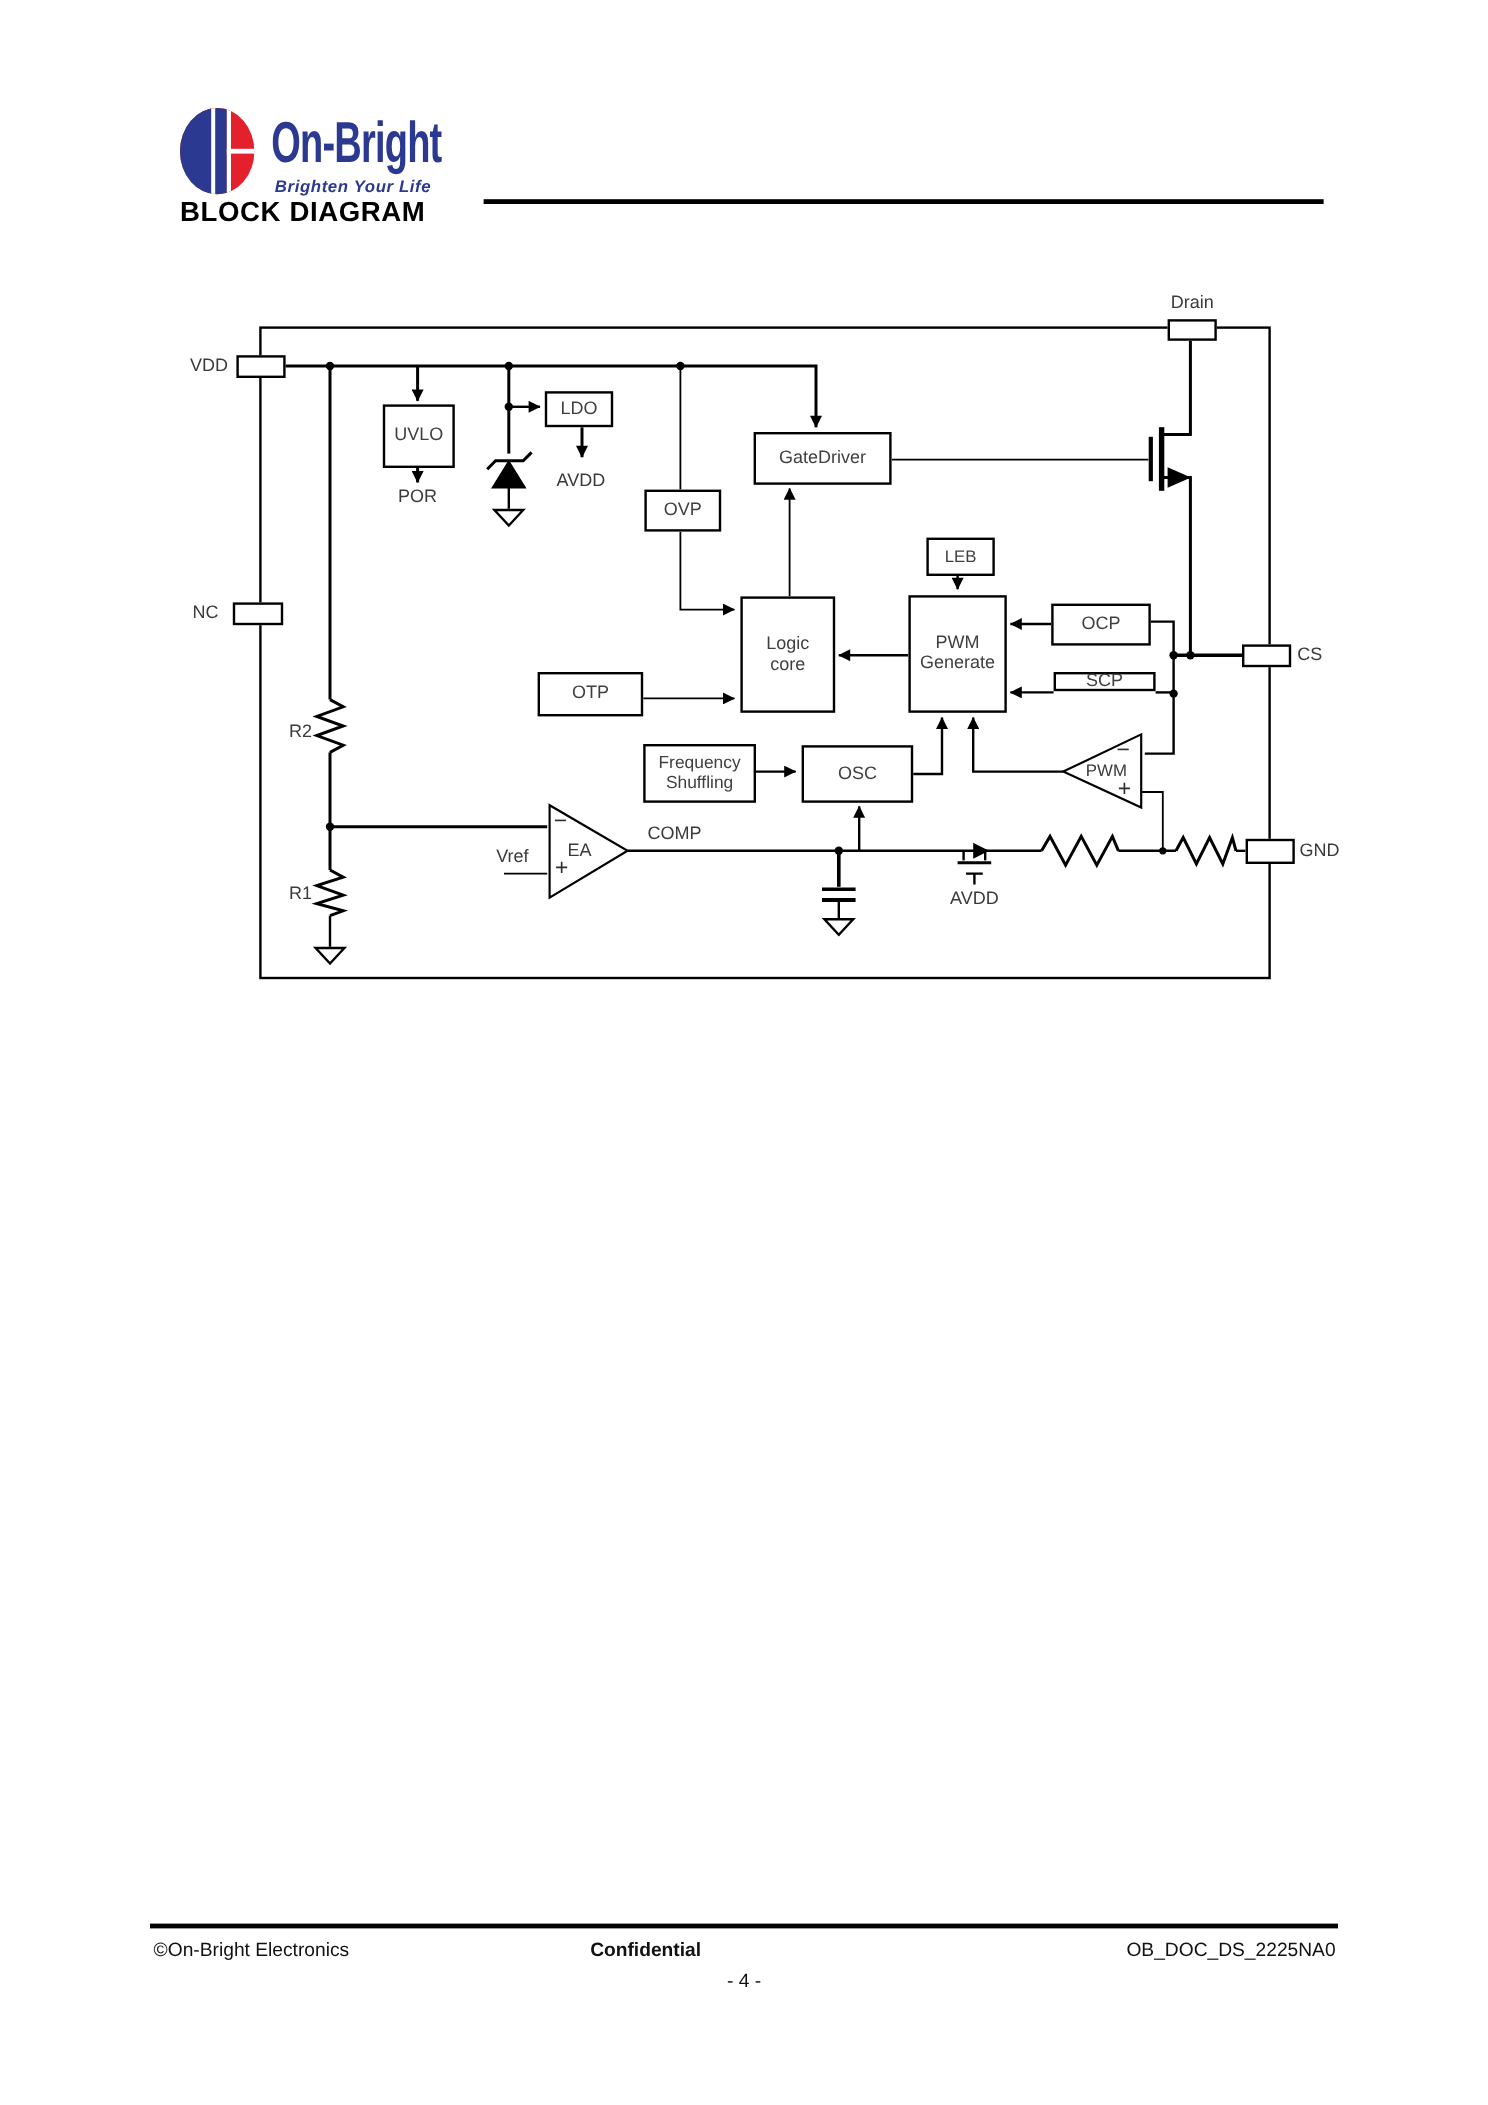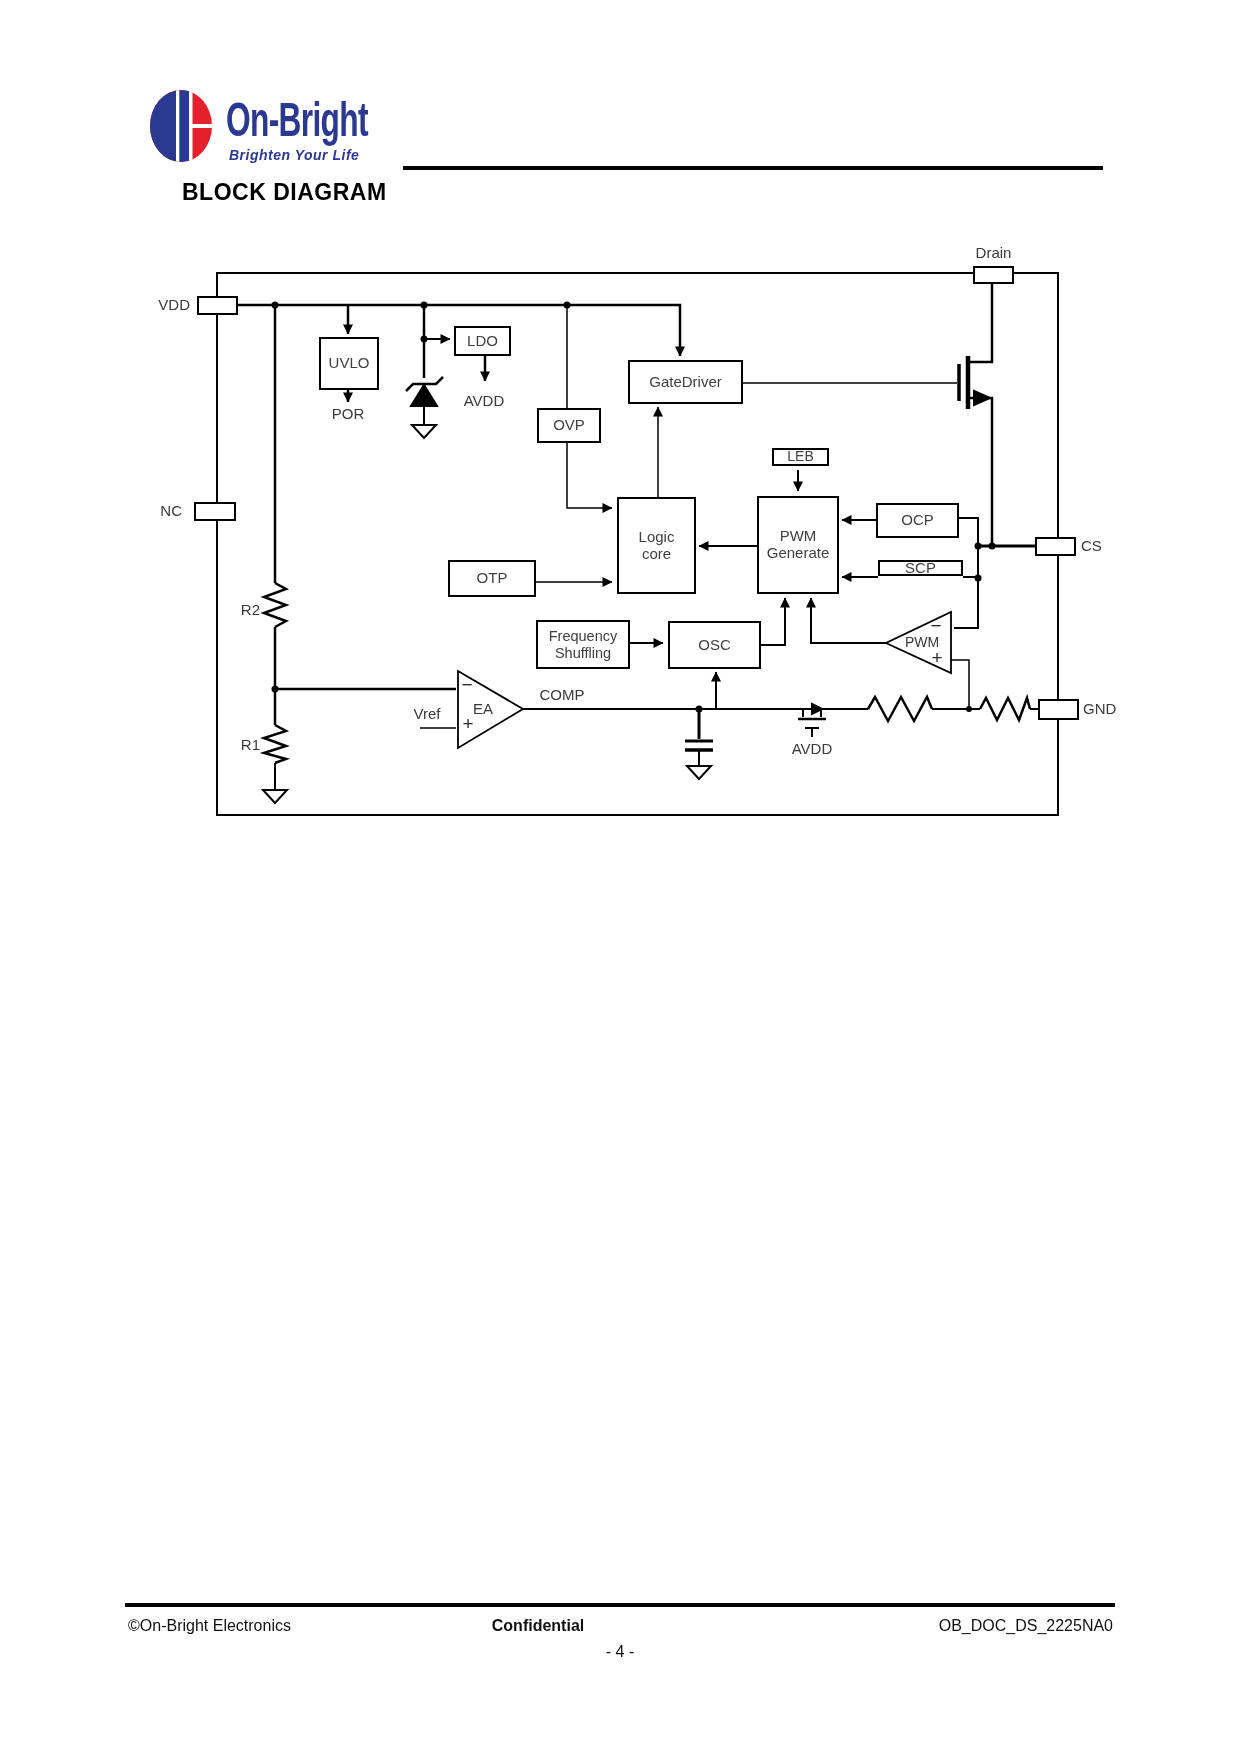--- a/index.html
+++ b/index.html
@@ -16,21 +16,21 @@
   .pin{position:absolute;z-index:2;border:2px solid #000;background:#fff;box-sizing:border-box;}
   .sign{font-size:19px;color:#2e2e2e;}
   .brand{position:absolute;left:226px;top:92px;z-index:2;color:#2b3990;font-weight:bold;
          font-size:48px;letter-spacing:-1px;transform:scaleX(0.66);transform-origin:left top;white-space:nowrap;}
   .tagline{position:absolute;left:229px;top:147px;color:#2b3990;font-style:italic;font-weight:bold;
            font-size:14px;letter-spacing:0.5px;}
   .hright{position:absolute;left:400px;top:100px;width:700px;text-align:right;color:#111;}
   .partno{font-size:31px;letter-spacing:5px;}
   .subtitle{font-size:17px;font-weight:bold;letter-spacing:1.5px;word-spacing:5px;margin-top:6px;}
   .hrule{position:absolute;left:403px;top:166px;width:700px;height:4px;background:#000;}
-  .sectitle{position:absolute;left:150px;top:179px;font-size:23px;font-weight:bold;color:#000;letter-spacing:0.5px;margin-left:32px;}
+  .sectitle{position:absolute;left:150px;top:163px;font-size:23px;font-weight:bold;color:#000;letter-spacing:0.5px;}
   .frule{position:absolute;left:125px;top:1603px;width:990px;height:4px;background:#000;}
   .ftext{position:absolute;top:1617px;font-size:16px;color:#111;}
 </style>
 </head>
 <body>
 
 <div class="page">
 
   <svg class="abs" style="left:150px;top:90px;z-index:2" width="62" height="72" viewBox="0 0 62 72">
     <defs>
@@ -156,21 +156,21 @@
     </div>
   <div class="box" style="left:454px;top:326px;width:57px;height:30px">
       <span>LDO</span>
     </div>
   <div class="box" style="left:537px;top:408px;width:64px;height:35px">
       <span>OVP</span>
     </div>
   <div class="box" style="left:628px;top:360px;width:115px;height:44px">
       <span>GateDriver</span>
     </div>
-  <div class="box" style="left:772px;top:448px;width:57px;height:18px;font-size:14px">
+  <div class="box" style="left:772px;top:448px;width:57px;height:32px;font-size:14px">
       <span>LEB</span>
     </div>
   <div class="box" style="left:617px;top:497px;width:79px;height:97px">
     <span>Logic</span>
     <span>core</span>
   </div>
   <div class="box" style="left:757px;top:496px;width:82px;height:98px">
     <span>PWM</span>
     <span>Generate</span>
   </div>

